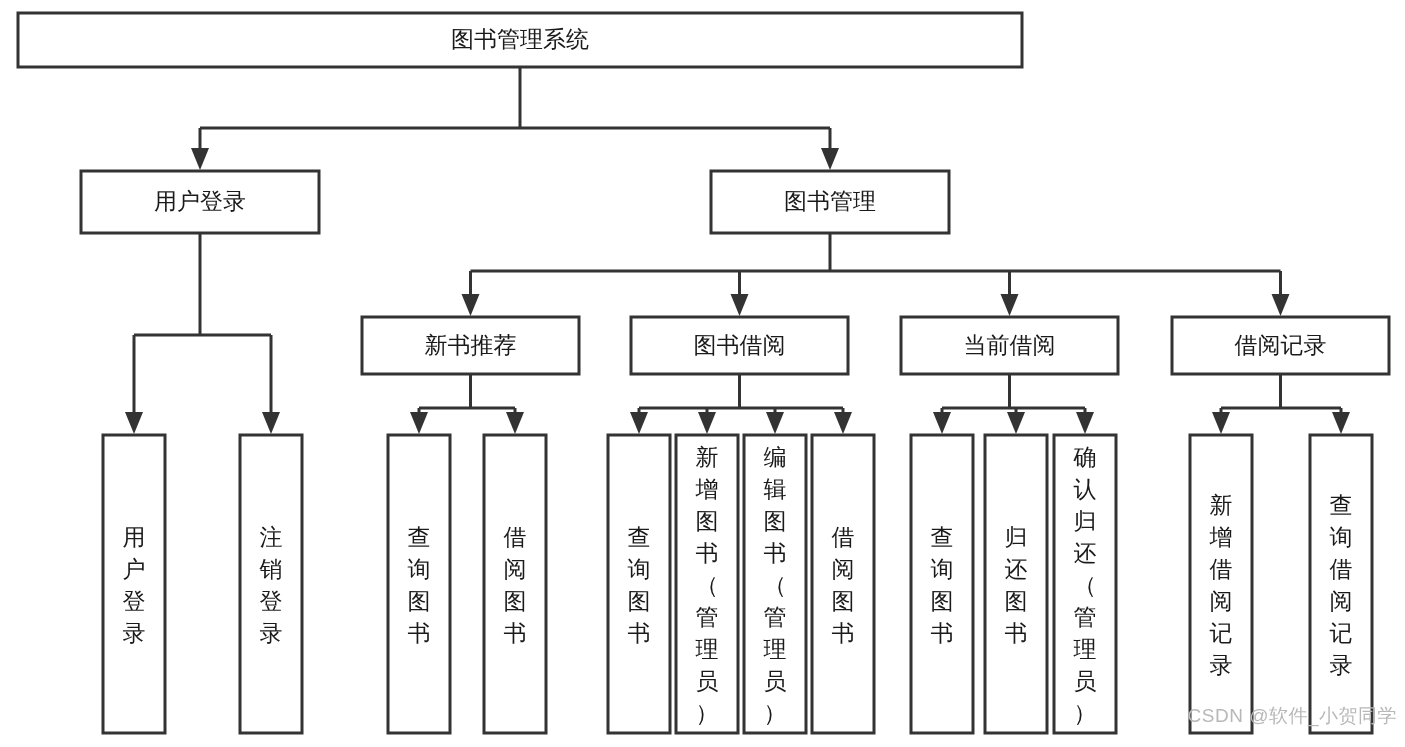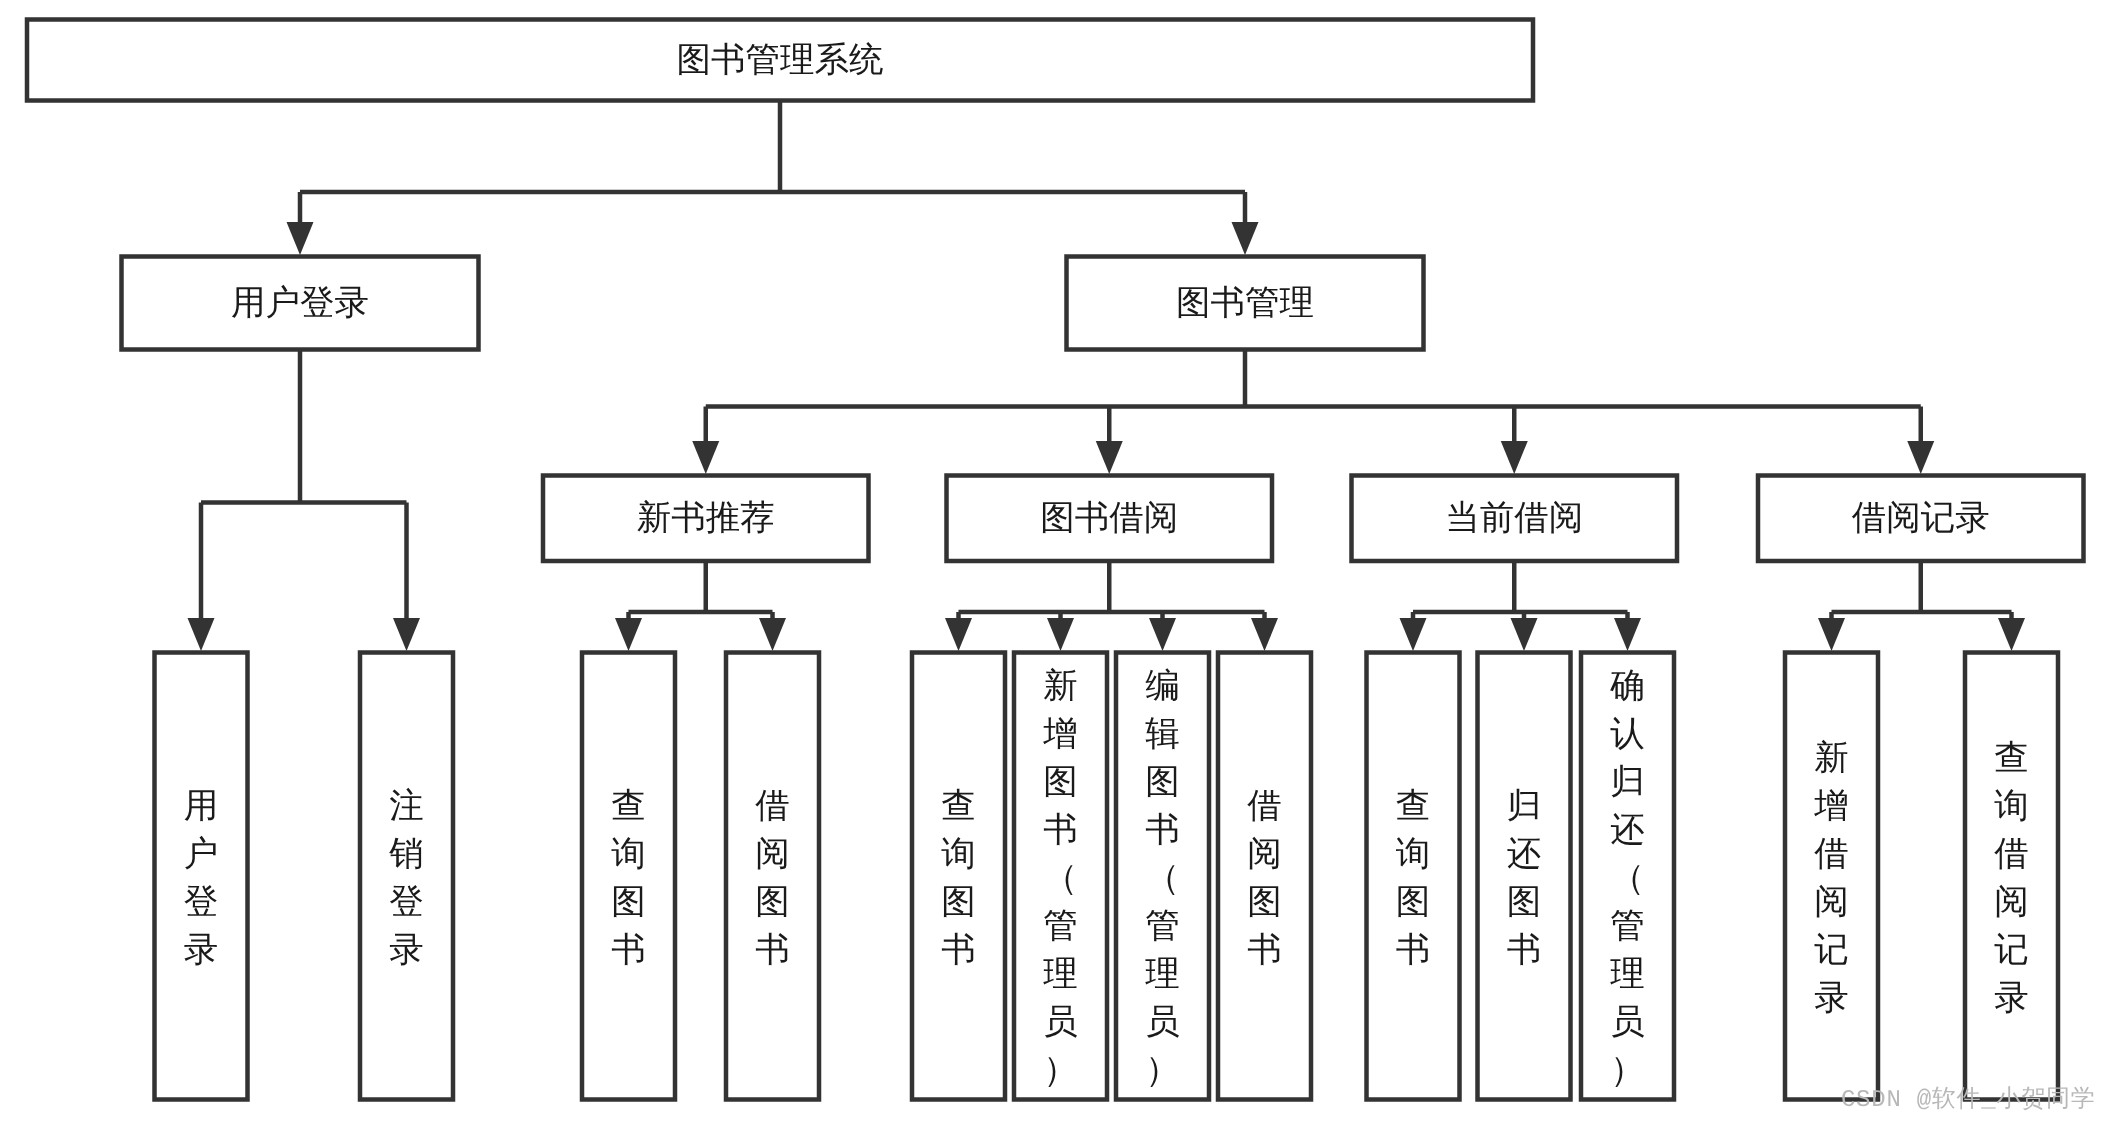--- a/index.html
+++ b/index.html
@@ -50,23 +50,23 @@
   }
   .node-label-v {
     font-family: "Liberation Sans", "DejaVu Sans", sans-serif;
     font-size: 23px;
     fill: #1a1a1a;
     text-anchor: middle;
   }
   .watermark {
     position: absolute;
     right: 8px;
-    bottom: 4px;
-    font-family: Liberation Mono, monospace;
-    font-size: 16px;
+    bottom: 18px;
+    font-family: Liberation Sans, sans-serif;
+    font-size: 19px;
     color: #b8b8b8;
     white-space: nowrap;
     letter-spacing: 0.5px;
   }
 </style>
 </head>
 <body>
 
 <div id="diagram-root">
 

